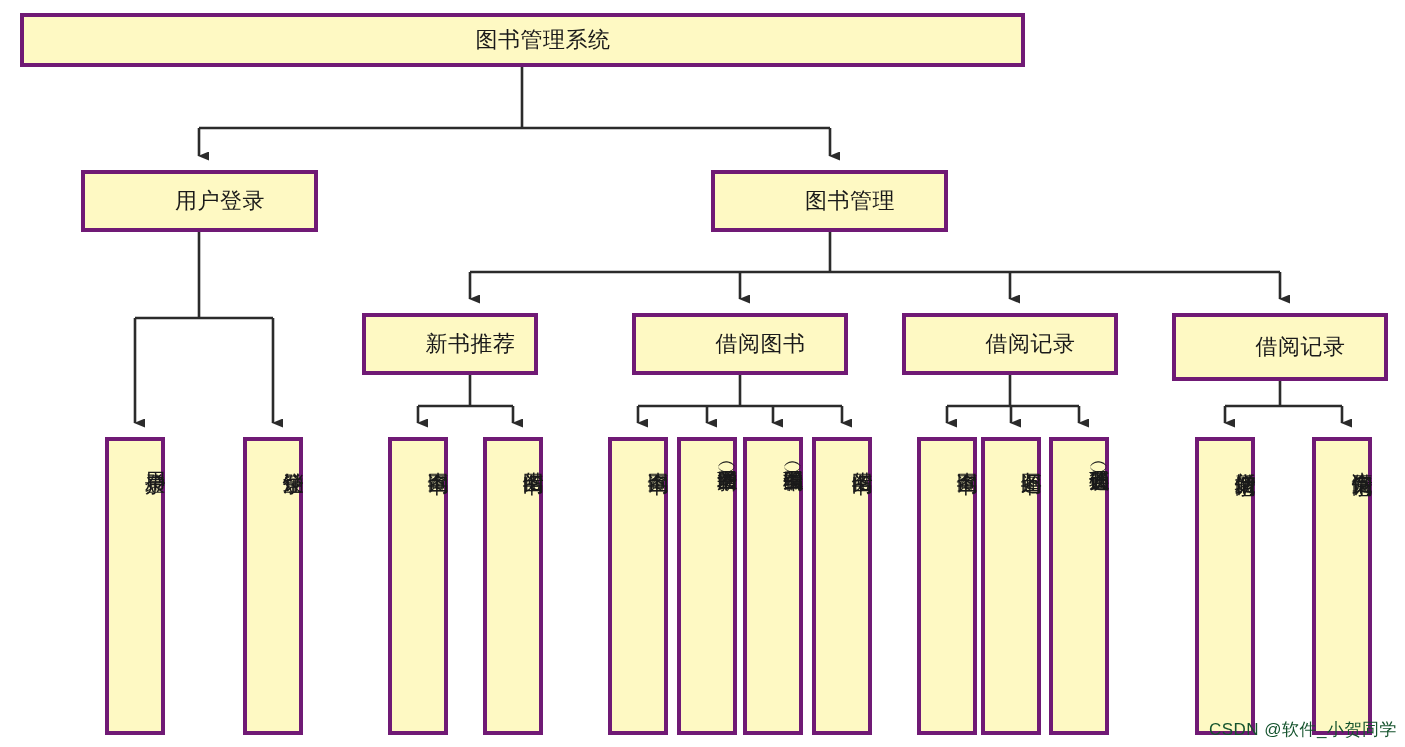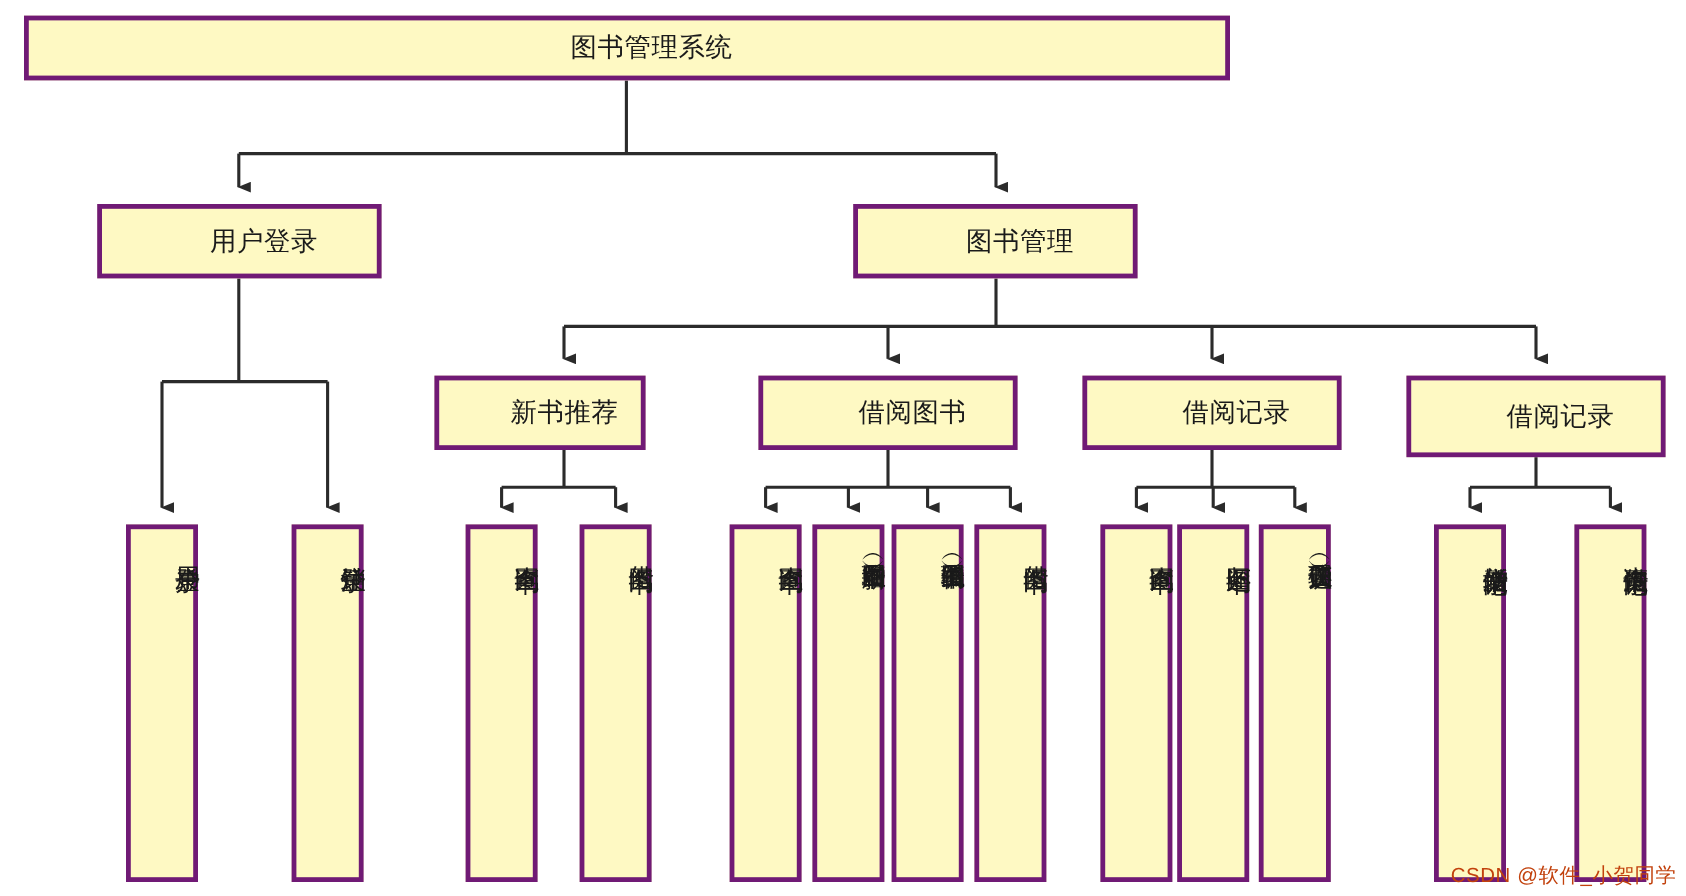--- a/index.html
+++ b/index.html
@@ -63,21 +63,21 @@
   }
   .node.v.tight .lbl {
     font-size: 20px;
     letter-spacing: 0px;
   }
   #watermark {
     position: absolute;
     right: 8px;
     bottom: 6px;
     font-size: 17px;
-    color: #c2410c;
+    color: #14532d;
     z-index: 5;
     white-space: nowrap;
     letter-spacing: 0.5px;
     margin-top: 19px;
   }
 </style>
 </head>
 <body>
 
 <div id="canvas">

